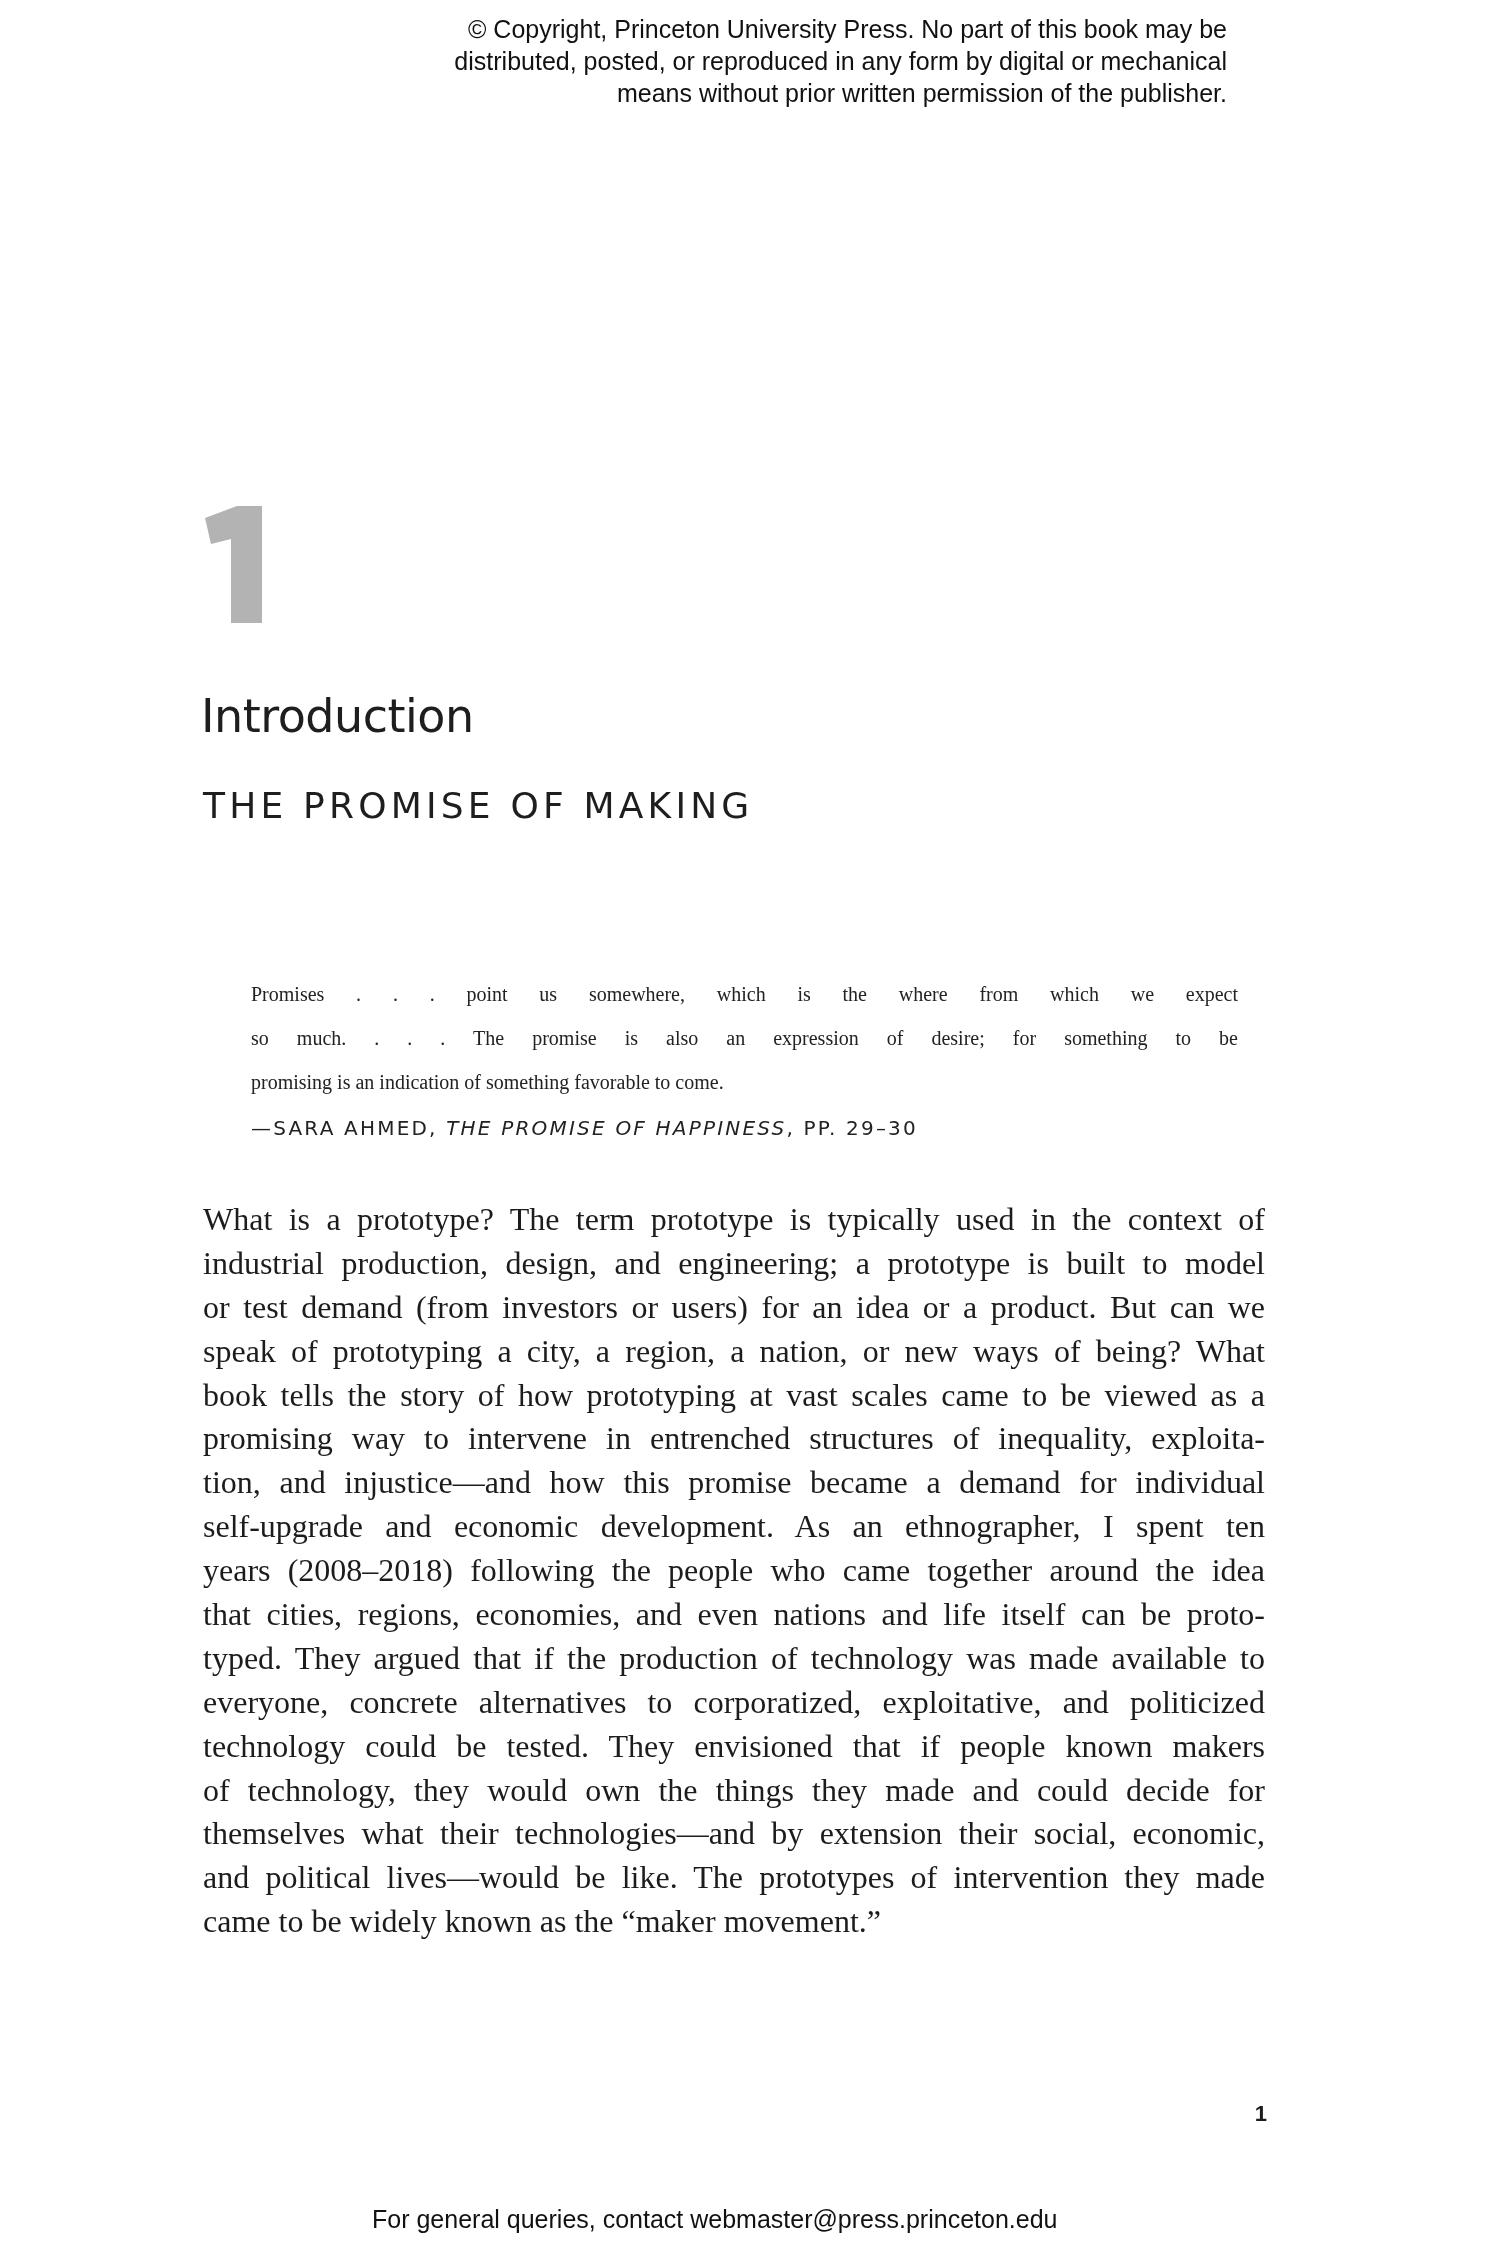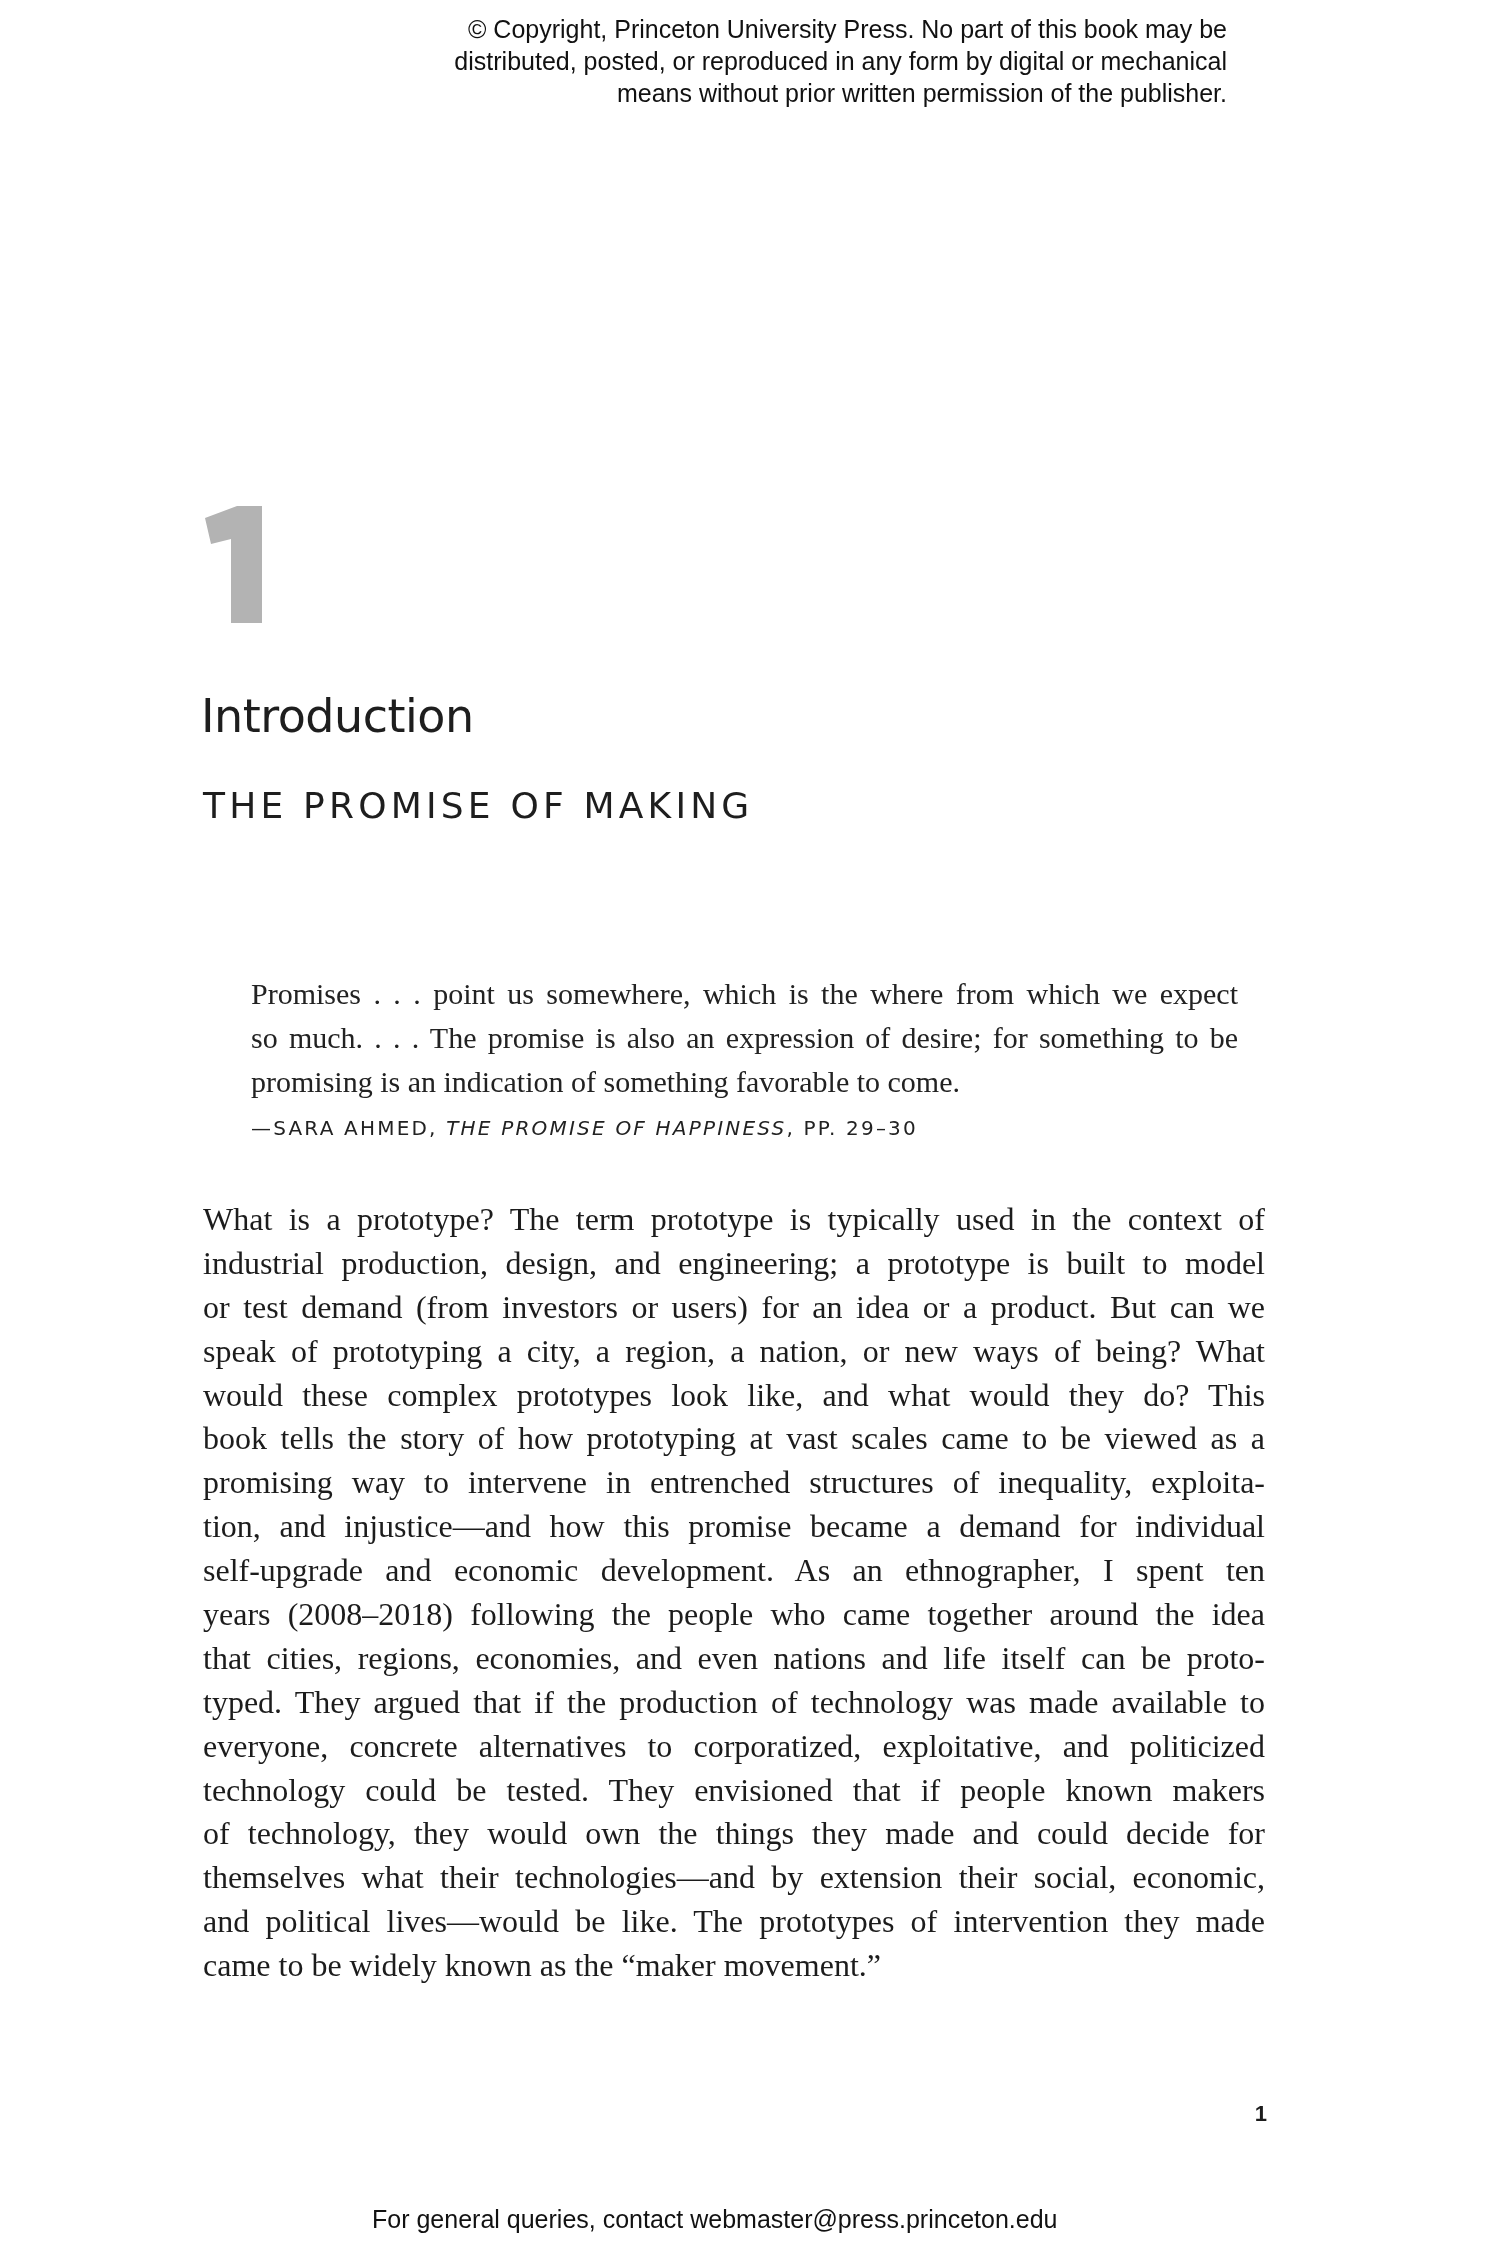--- a/index.html
+++ b/index.html
@@ -30,21 +30,21 @@
     left: 203px; top: 782px;
     font-family: "DejaVu Sans", sans-serif;
     font-size: 36px; line-height: 48px; color: #1e1e1e;
     letter-spacing: 4.2px; white-space: nowrap;
   }
 
   
   .epigraph { left: 251px; top: 972px; width: 987px; }
   .epigraph .ln {
     display: block; height: 44px; line-height: 44px;
-    font-family: "Liberation Serif", serif; font-size: 30px; color: #222;
+    font-family: "Liberation Serif", serif; font-size: 20px; color: #222;
     text-align: justify; text-align-last: justify; white-space: nowrap;
   }
   .epigraph .ln.last { text-align-last: left; }
   .attribution {
     left: 251px; top: 1116px;
     font-family: "DejaVu Sans", sans-serif; font-size: 20px; line-height: 24px;
     letter-spacing: 2.2px; color: #222; white-space: nowrap;
   }
   .attribution i { font-style: italic; }
 
@@ -94,21 +94,20 @@
 </div>
 <div class="abs attribution">
   <span>—SARA AHMED, </span><i>THE PROMISE OF HAPPINESS</i><span>, PP. 29–30</span>
 </div>
 
 <div class="abs body">
   <span class="ln">What is a prototype? The term prototype is typically used in the context of</span>
   <span class="ln">industrial production, design, and engineering; a prototype is built to model</span>
   <span class="ln">or test demand (from investors or users) for an idea or a product. But can we</span>
   <span class="ln">speak of prototyping a city, a region, a nation, or new ways of being? What</span>
-  <span class="ln">would these complex prototypes look like, and what would they do? This</span>
   <span class="ln">book tells the story of how prototyping at vast scales came to be viewed as a</span>
   <span class="ln">promising way to intervene in entrenched structures of inequality, exploita-</span>
   <span class="ln">tion, and injustice—and how this promise became a demand for individual</span>
   <span class="ln">self-upgrade and economic development. As an ethnographer, I spent ten</span>
   <span class="ln">years (2008–2018) following the people who came together around the idea</span>
   <span class="ln">that cities, regions, economies, and even nations and life itself can be proto-</span>
   <span class="ln">typed. They argued that if the production of technology was made available to</span>
   <span class="ln">everyone, concrete alternatives to corporatized, exploitative, and politicized</span>
   <span class="ln">technology could be tested. They envisioned that if people known makers</span>
   <span class="ln">of technology, they would own the things they made and could decide for</span>

